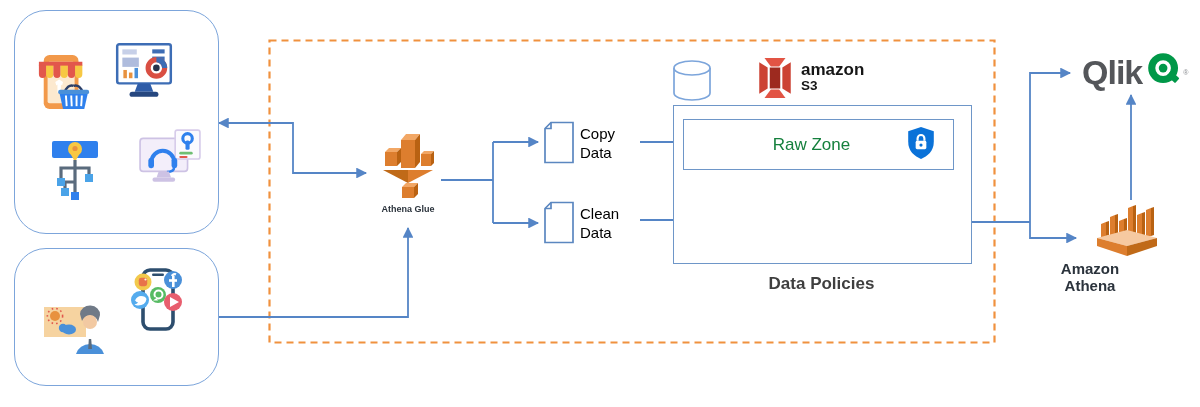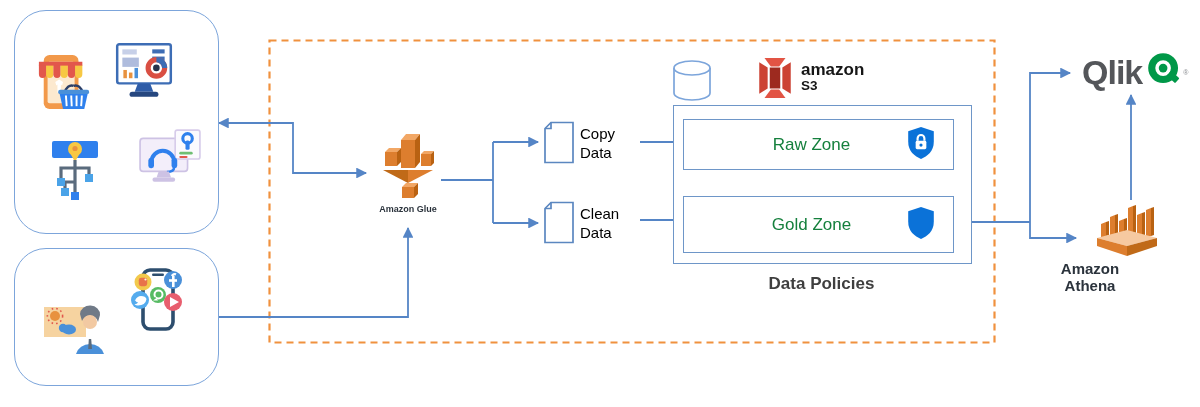--- a/index.html
+++ b/index.html
@@ -183,21 +183,21 @@
       <polygon points="46,28 49,25 59,25 56,28" fill="#F2A765"></polygon>
       <polygon points="56,28 59,25 59,37 56,40" fill="#B96212"></polygon>
       <rect x="46" y="28" width="10" height="12" fill="#DD7E2E"></rect>
       <polygon points="8,44 33,44 33,57" fill="#C06A18"></polygon>
       <polygon points="33,44 58,44 33,57" fill="#DD7E2E"></polygon>
       <polygon points="27,61 31,57 43,57 39,61" fill="#F2A765"></polygon>
       <polygon points="39,61 43,57 43,68 39,72" fill="#B96212"></polygon>
       <rect x="27" y="61" width="12" height="11" fill="#DD7E2E"></rect>
     </svg>
   </div>
-  <div class="abs small-caption" style="left:358px;top:204px;width:100px;font-size:9px;">Amazon Glue</div>
+  <div class="abs small-caption" style="left:358px;top:204px;width:100px;font-size:9px;">Athena Glue</div>
 
   <div class="abs" style="left:543px;top:121px;">
     <svg width="32" height="43" viewBox="0 0 32 43">
       <path d="M8,1.5 L30,1.5 L30,41.5 L2,41.5 L2,7.5 Z" fill="#FFFFFF" stroke="#5B87C0" stroke-width="1.7"></path>
       <path d="M8,1.5 L8,7.5 L2,7.5" fill="none" stroke="#5B87C0" stroke-width="1.7"></path>
     </svg>
   </div>
   <div class="abs doc-label" style="left:580px;top:124px;">Copy Data</div>
 
   <div class="abs" style="left:543px;top:201px;">
@@ -236,28 +236,20 @@
     <div class="zone-icon">
       <svg width="32" height="40" viewBox="0 0 30 34">
         <path d="M15,1 L27,5 V15 C27,24 21,28.5 15,31 C9,28.5 3,24 3,15 V5 Z" fill="#0B72D8"></path>
         <rect x="10" y="14" width="10" height="8" rx="1.4" fill="#FFFFFF"></rect>
         <path d="M11.8,14 v-2.2 a3.2,3.2 0 0 1 6.4,0 V14" stroke="#FFFFFF" stroke-width="2" fill="none"></path>
         <circle cx="15" cy="18" r="1.5" fill="#0B72D8"></circle>
       </svg>
     </div>
   </div>
 
-  <div class="abs zone-box" style="left:683px;top:196px;width:269px;height:55px;">
-    <div class="zone-label">Gold Zone</div>
-    <div class="zone-icon">
-      <svg width="32" height="40" viewBox="0 0 30 34">
-        <path d="M15,1 L27,5 V15 C27,24 21,28.5 15,31 C9,28.5 3,24 3,15 V5 Z" fill="#0B72D8"></path>
-      </svg>
-    </div>
-  </div>
 
   <div class="abs policies-caption" style="left:673px;top:274px;width:297px;">Data Policies</div>
 
   <div class="abs" style="left:1082px;top:52px;display:flex;align-items:center;">
     <span class="qlik-word">Qlik</span>
     <span style="margin-left:5px;">
       <svg width="36" height="36" viewBox="0 0 38 38">
         <circle cx="17" cy="17" r="12" stroke="#009848" stroke-width="7.5" fill="none"></circle>
         <circle cx="17" cy="17" r="4.6" fill="#009848"></circle>
         <rect x="22" y="21.5" width="12" height="7" rx="1" transform="rotate(42 26 25)" fill="#009848"></rect>

